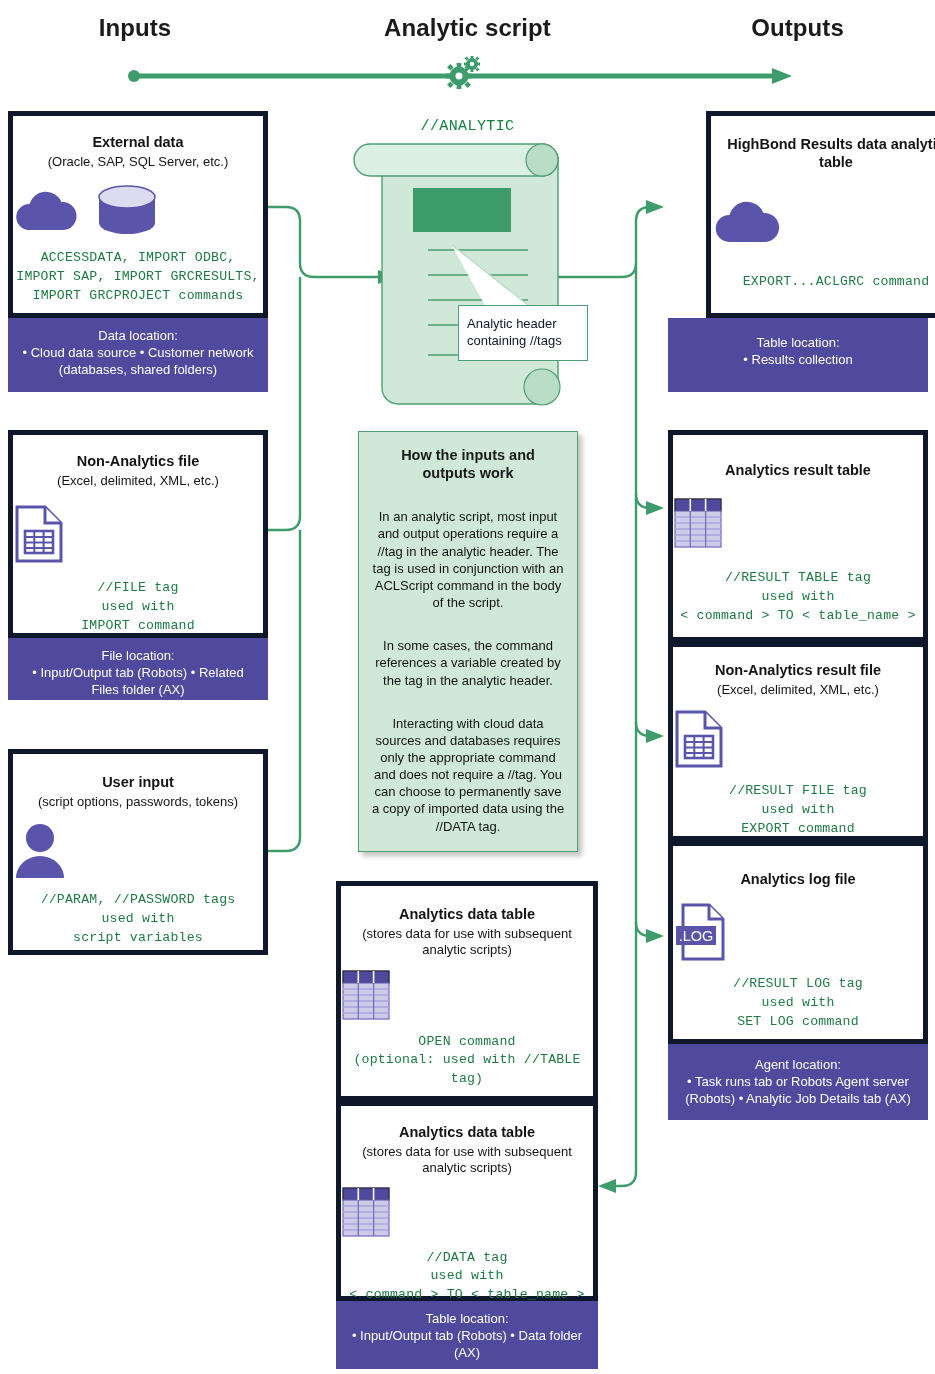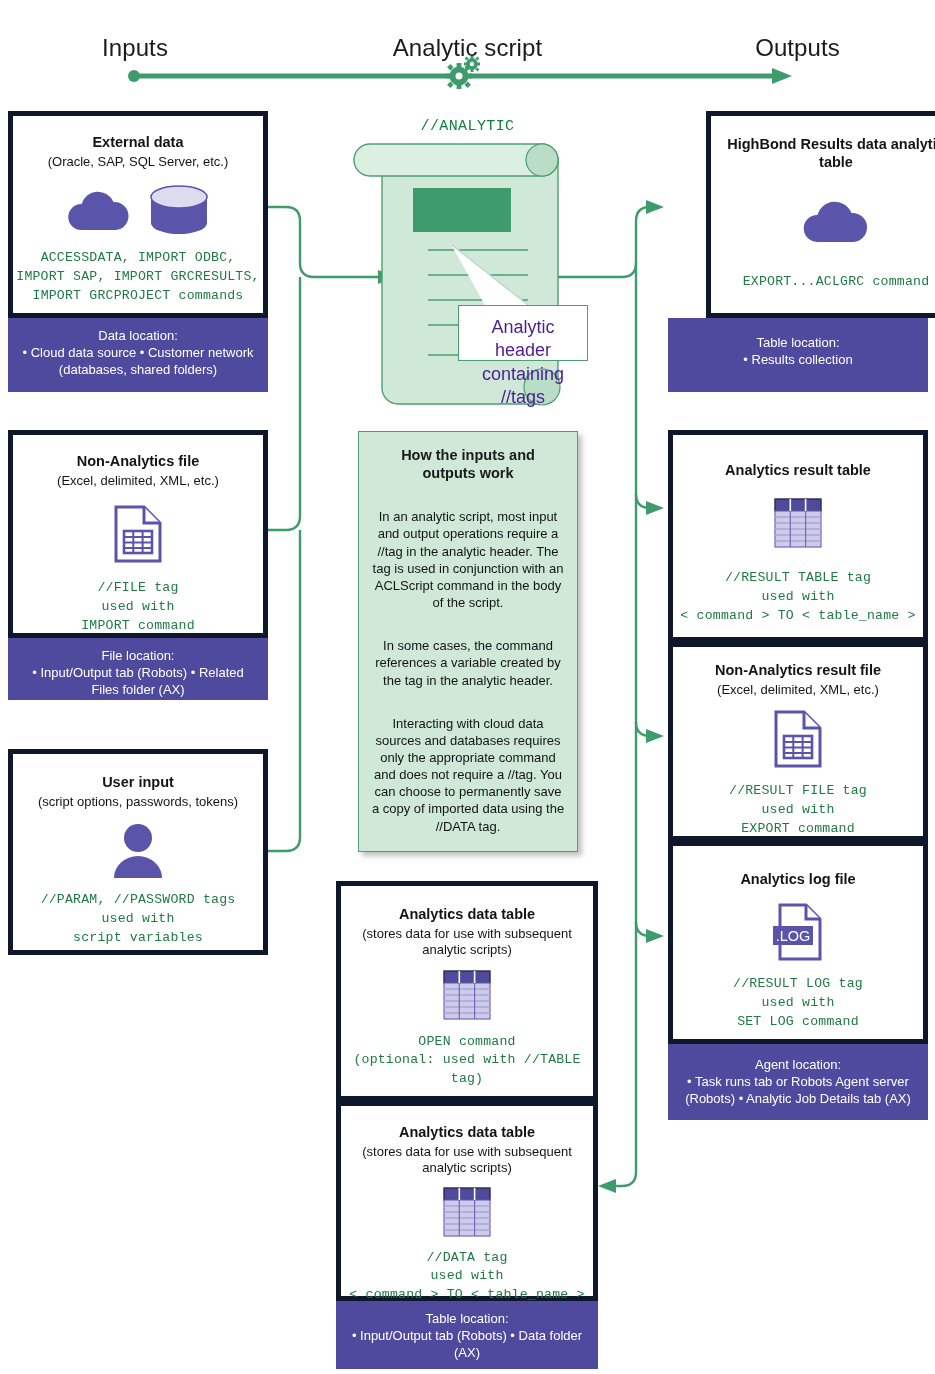--- a/index.html
+++ b/index.html
@@ -9,21 +9,21 @@
     position: relative;
     background: #ffffff;
     font-family: "Liberation Sans", sans-serif;
     color: #1a1a1a;
     overflow: hidden;
   }
   .abs { position: absolute; }
 
   
   .col-head {
-    position:absolute; top:34px; font-size:24px; font-weight:400;
+    position:absolute; top:14px; font-size:24px; font-weight:700;
     text-align:center; color:#1b1b1b; letter-spacing:.1px;
   }
   #head-inputs  { left:35px;  width:200px; }
   #head-script  { left:350px; width:235px; }
   #head-outputs { left:700px; width:195px; }
 
   .timeline { position:absolute; left:128px; top:66px; width:665px; height:20px; }
 
   
   .box {
@@ -46,40 +46,40 @@
     white-space:pre-line; letter-spacing:.2px;
   }
   .purple-band {
     background:#4f4a9e; color:#ffffff;
     font-size:13px; line-height:1.32; padding:9px 8px;
     text-align:center;
   }
   .purple-band .pb-title { display:block; }
 
   
-  .icon-row { display:flex; align-items:center; justify-content:center; gap:14px; }
+  .icon-row { display:flex; align-items:center; gap:14px; }
 
   
   .green-panel {
     position:absolute;
     background:#cfe8d8;
     border:1px solid #4f9e73;
     box-shadow:4px 4px 5px rgba(120,120,120,.45);
     text-align:center;
     padding:14px 12px 12px 12px;
   }
   .green-panel .gp-title { font-size:14.5px; font-weight:bold; line-height:1.25; }
   .green-panel p { font-size:13px; line-height:1.32; margin:0; color:#141414; }
   .green-panel .gp-gap { height:26px; }
 
   
   .callout {
     position:absolute;
     background:#ffffff; border:1px solid #4f9e73;
-    font-size:18px; color:#4c1d95; text-align:center;
+    font-size:13px; color:#0f172a; text-align:left;
     line-height:1.3; padding:10px 8px;
   }
 
   .analytic-label {
     position:absolute; font-family:"Liberation Mono", monospace;
     font-size:15px; color:#15803d; text-align:center; letter-spacing:.4px;
   }
 
   svg { display:block; overflow:visible; }
 </style>

